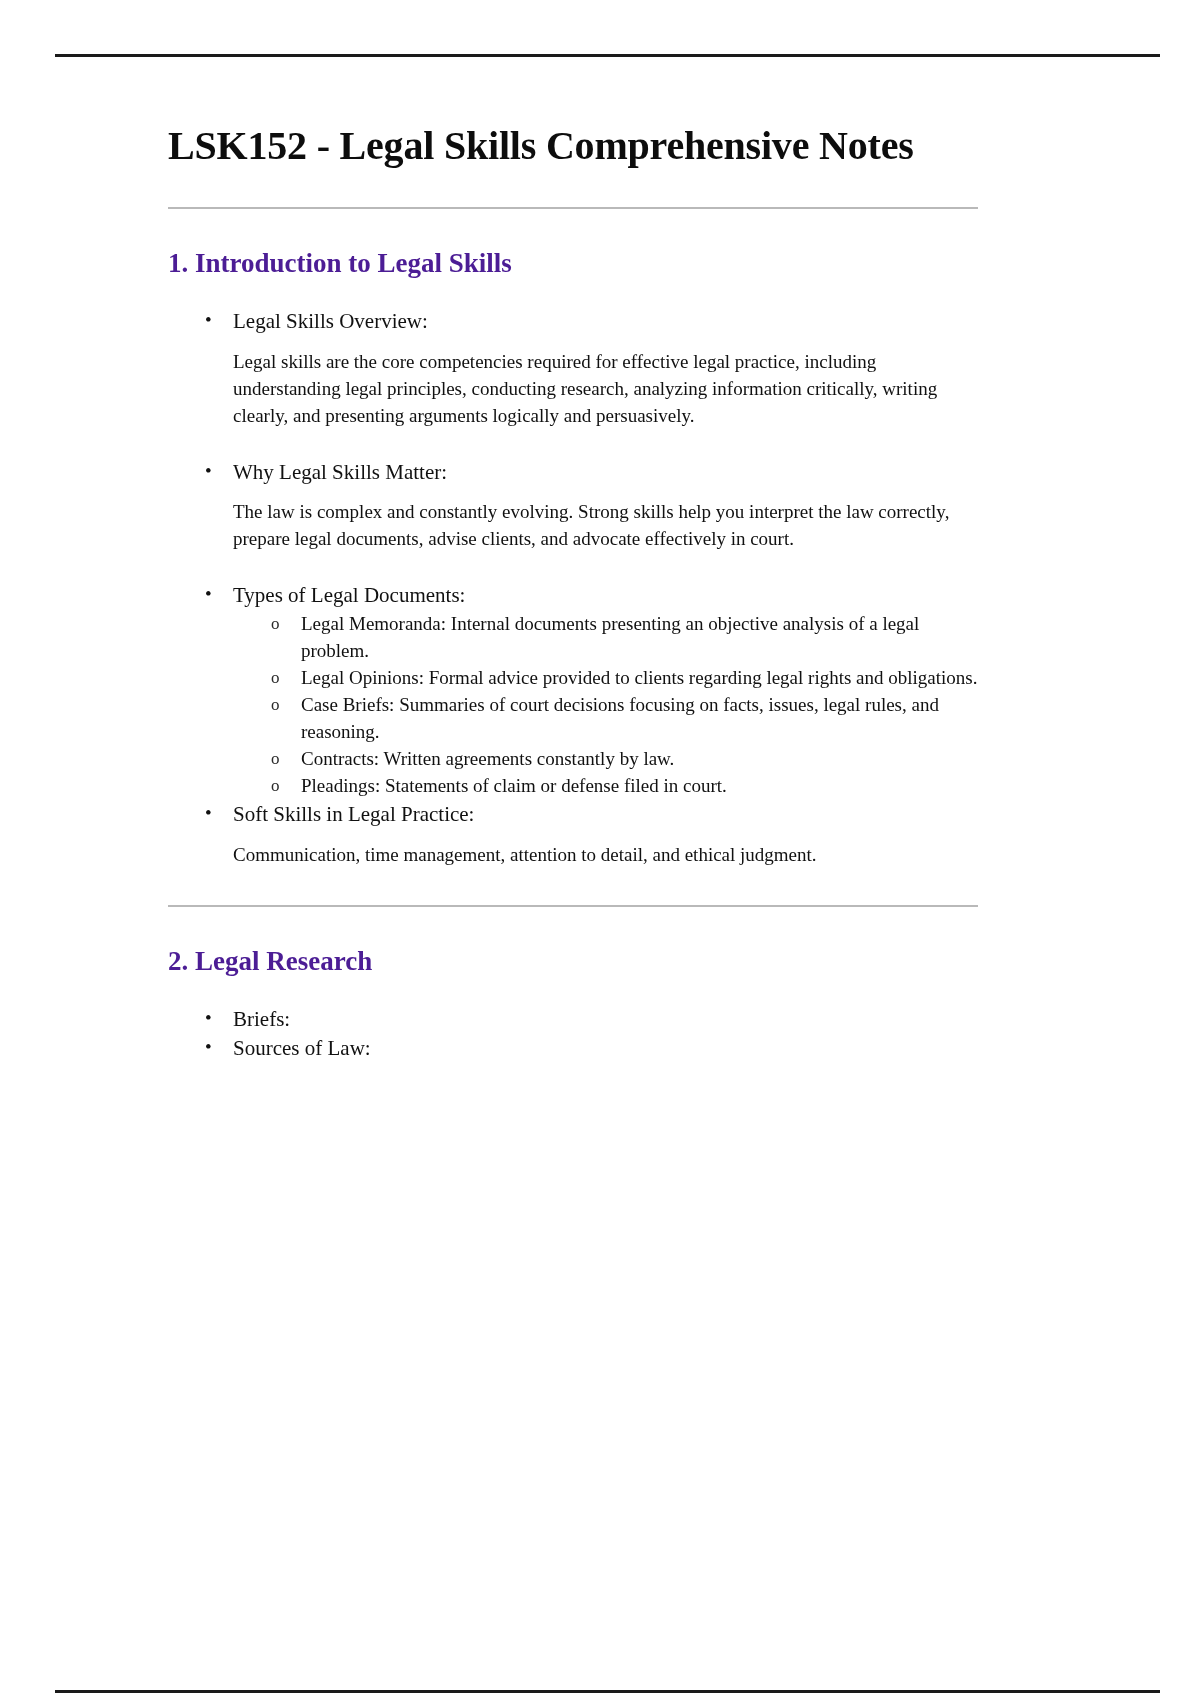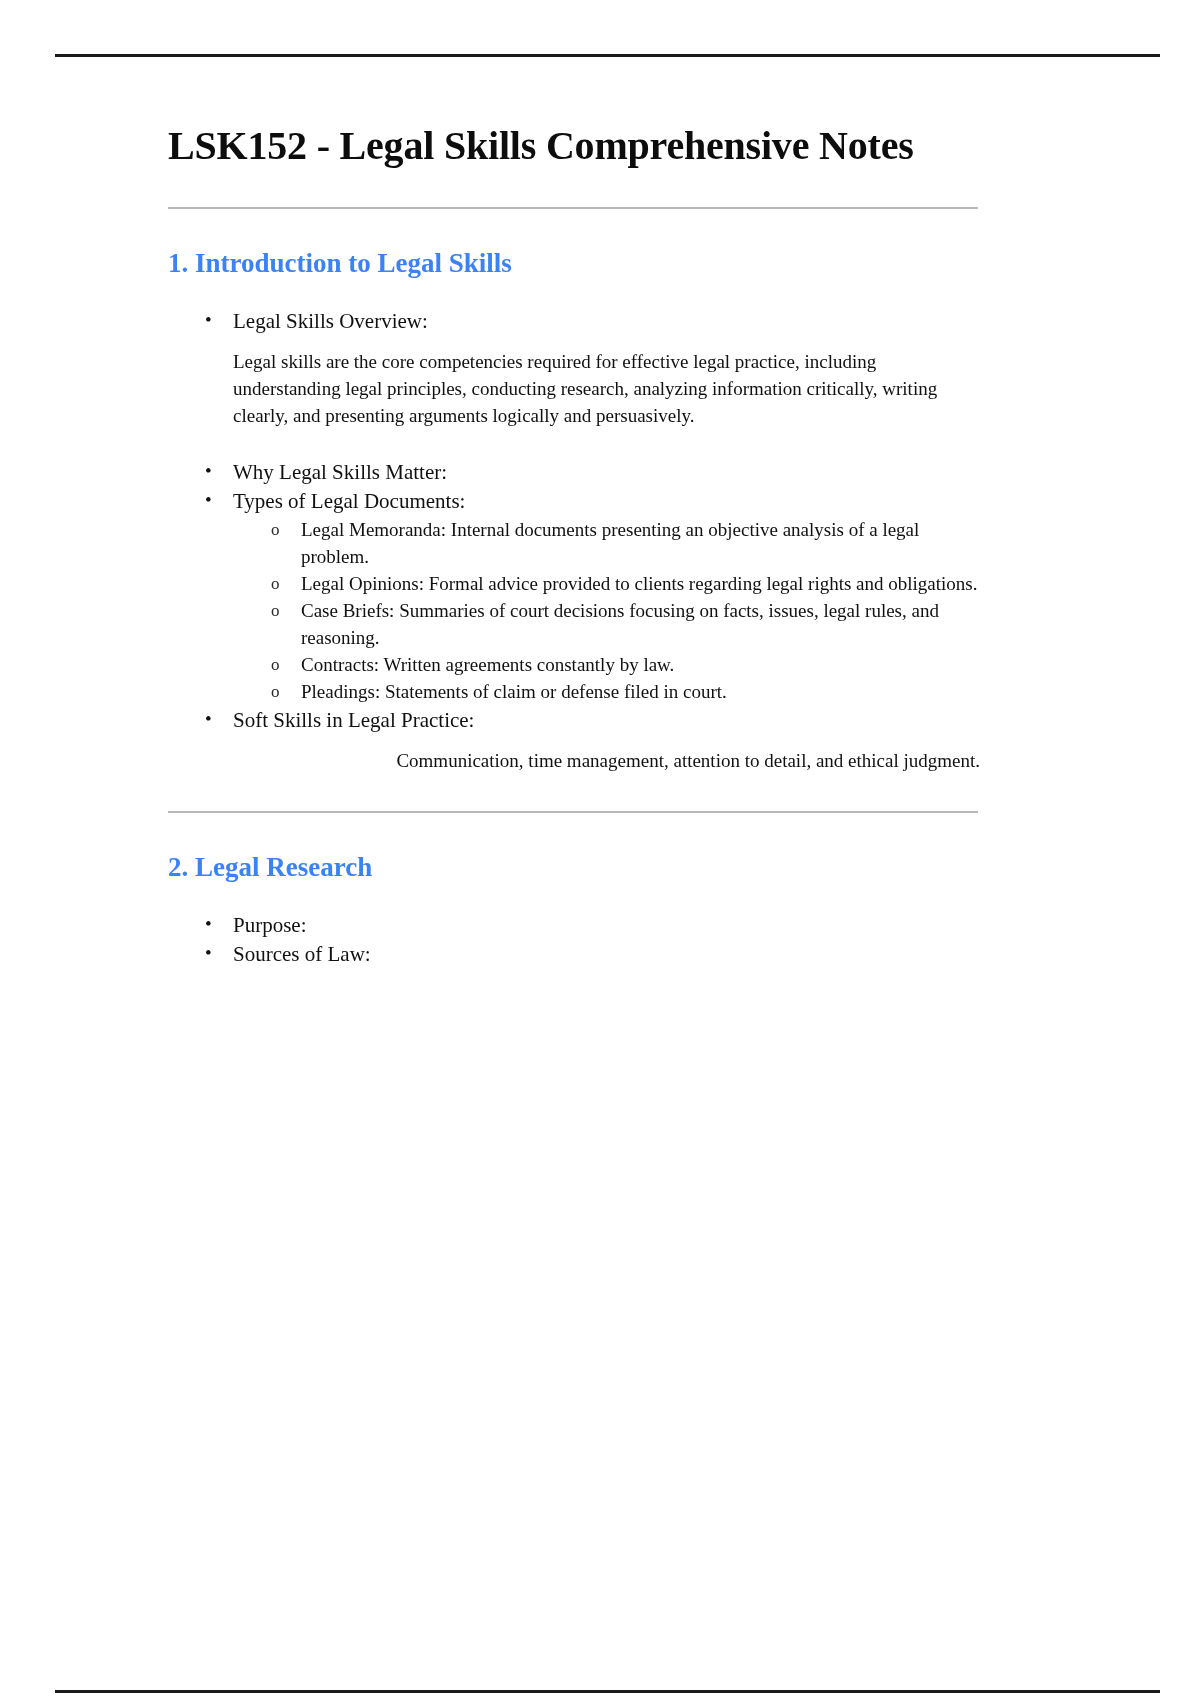--- a/index.html
+++ b/index.html
@@ -53,21 +53,21 @@
     margin: 36px 0 0 0;
     height: 0;
     width: 810px;
   }
 
   h2.section-heading {
     font-size: 27px;
     font-weight: bold;
     margin: 38px 0 0 0;
     line-height: 1.25;
-    color: #3b82f6;
+    color: #4c1d95;
   }
 
   ul.lvl1 {
     list-style: none;
     margin: 26px 0 0 0;
     padding: 0;
   }
   ul.lvl1 > li.bullet-item {
     position: relative;
     padding-left: 65px;
@@ -90,21 +90,21 @@
     display: block;
   }
   .item-body {
     font-size: 19px;
     line-height: 1.42;
     display: block;
     margin-top: 12px;
     margin-bottom: 28px;
     text-align: left;
   }
-  .item-body.last { margin-bottom: 0; text-align: right; }
+  .item-body.last { margin-bottom: 0; }
 
   ul.lvl2 {
     list-style: none;
     margin: 0;
     padding: 0;
   }
   ul.lvl2 > li.subbullet-item {
     position: relative;
     padding-left: 68px;
     font-size: 19px;
@@ -138,20 +138,21 @@
 
       <li class="bullet-item">
         <span class="marker">•</span>
         <span class="item-label">Legal Skills Overview:</span>
         <span class="item-body">Legal skills are the core competencies required for effective legal practice, including understanding legal principles, conducting research, analyzing information critically, writing clearly, and presenting arguments logically and persuasively.</span>
       </li>
 
       <li class="bullet-item">
         <span class="marker">•</span>
         <span class="item-label">Why Legal Skills Matter:</span>
+        <span class="item-body">The law is complex and constantly evolving. Strong skills help you interpret the law correctly, prepare legal documents, advise clients, and advocate effectively in court.</span>
       </li>
 
       <li class="bullet-item">
         <span class="marker">•</span>
         <span class="item-label">Types of Legal Documents:</span>
         <ul class="lvl2">
           <li class="subbullet-item">
             <span class="marker-o">o</span>
             <span>Legal Memoranda: Internal documents presenting an objective analysis of a legal problem.</span>
           </li>
@@ -183,21 +184,21 @@
     </ul>
 
     <hr class="section-divider">
 
     <h2 class="section-heading">2. Legal Research</h2>
 
     <ul class="lvl1">
 
       <li class="bullet-item">
         <span class="marker">•</span>
-        <span class="item-label">Purpose:</span>
+        <span class="item-label">Briefs:</span>
       </li>
 
       <li class="bullet-item">
         <span class="marker">•</span>
         <span class="item-label">Sources of Law:</span>
       </li>
 
     </ul>
 
   </div>

